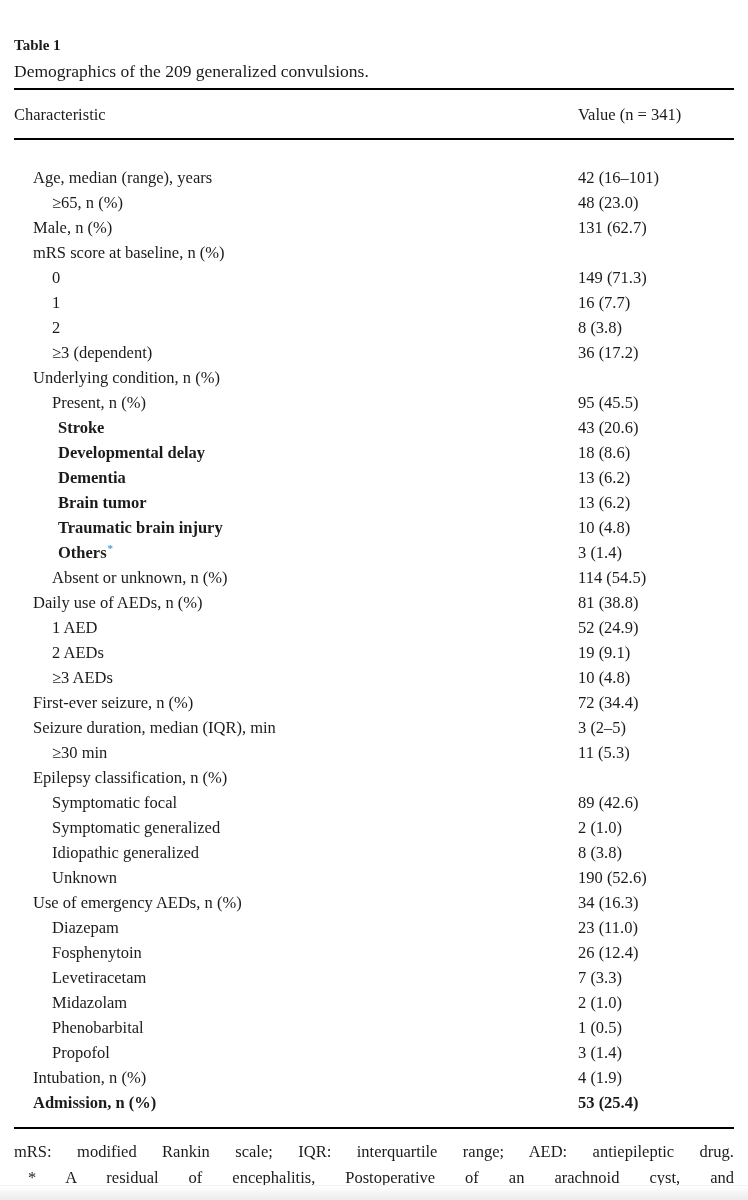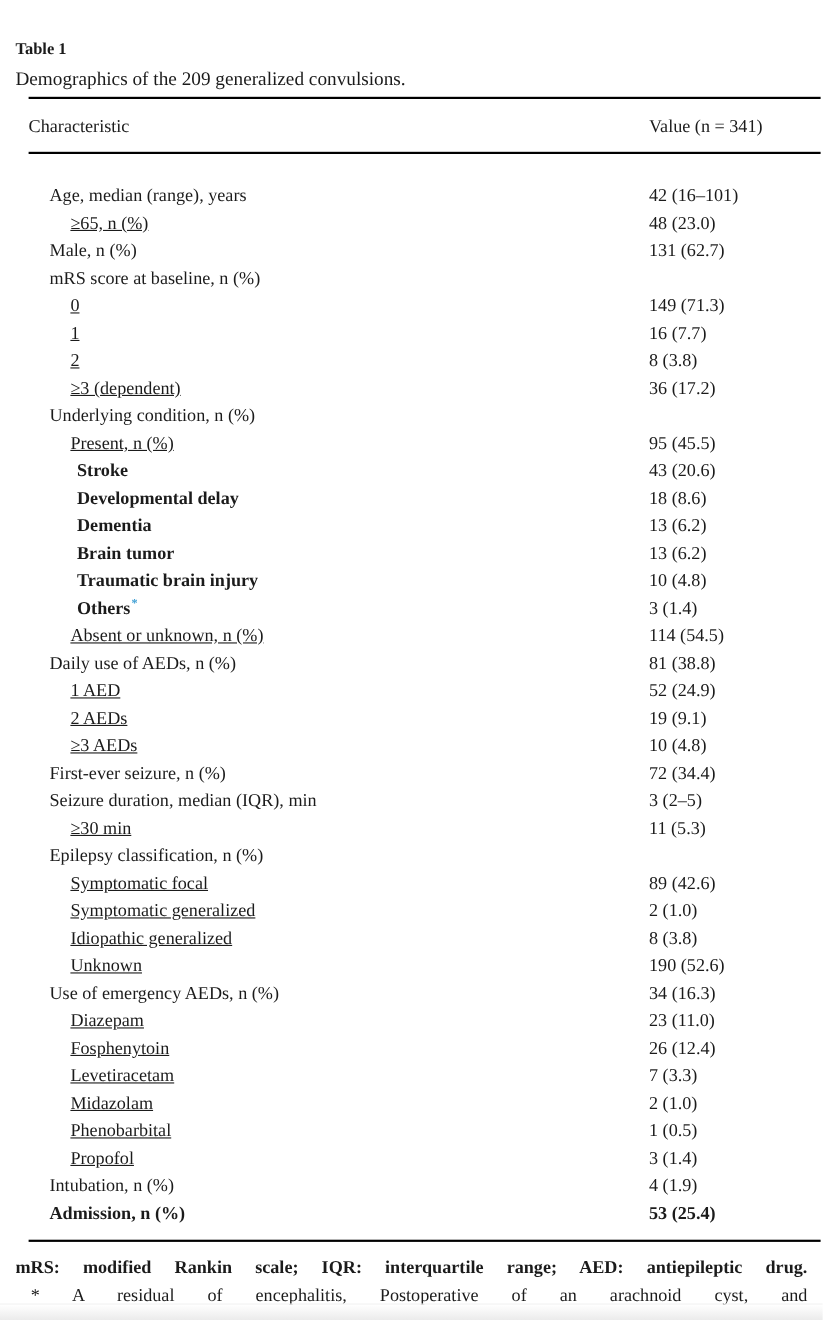--- a/index.html
+++ b/index.html
@@ -28,21 +28,20 @@
   .table-caption {
     font-size: 17.5px;
     line-height: 27px;
   }
   table.demo-table {
     width: 720px;
     border-collapse: collapse;
     margin-top: 3px;
     border-top: 2.2px solid #000;
     border-bottom: 2.2px solid #000;
-    margin-left: 12px;
   }
   table.demo-table th {
     text-align: left;
     font-weight: normal;
     font-size: 16.5px;
     line-height: 22px;
     padding: 14px 0 12px 0;
     border-bottom: 2px solid #000;
   }
   th.col-char { width: 564px; padding-left: 19px; }
@@ -50,40 +49,39 @@
   table.demo-table td {
     font-size: 16.5px;
     line-height: 25px;
     padding: 0;
     vertical-align: top;
     white-space: nowrap;
   }
   tbody tr:first-child td { padding-top: 25px; }
   tbody tr:last-child td  { padding-bottom: 12px; font-weight: bold; }
   td.label.indent-0 { padding-left: 19px; }
-  td.label.indent-1 { padding-left: 38px; text-decoration: underline; }
+  td.label.indent-1 { padding-left: 38px; }
   td.label.indent-2 { padding-left: 44px; font-weight: bold; }
   sup.fn-link {
     color: var(--accent, #3f9fd4);
     font-size: 11px;
     line-height: 0;
     margin-left: 1px;
     cursor: pointer;
   }
   .footnotes {
     margin-top: 10px;
     width: 720px;
     font-size: 16.5px;
     line-height: 26px;
   }
   .footnotes p { margin: 0; }
   .fn-abbrev {
     text-align: justify;
     text-align-last: justify;
-    font-weight: bold;
   }
   .fn-ast-line1 {
     text-align: justify;
     text-align-last: justify;
     padding-left: 14px;
   }
   .fn-ast-line2 {
     text-align: left;
   }
   .bottom-fade {

